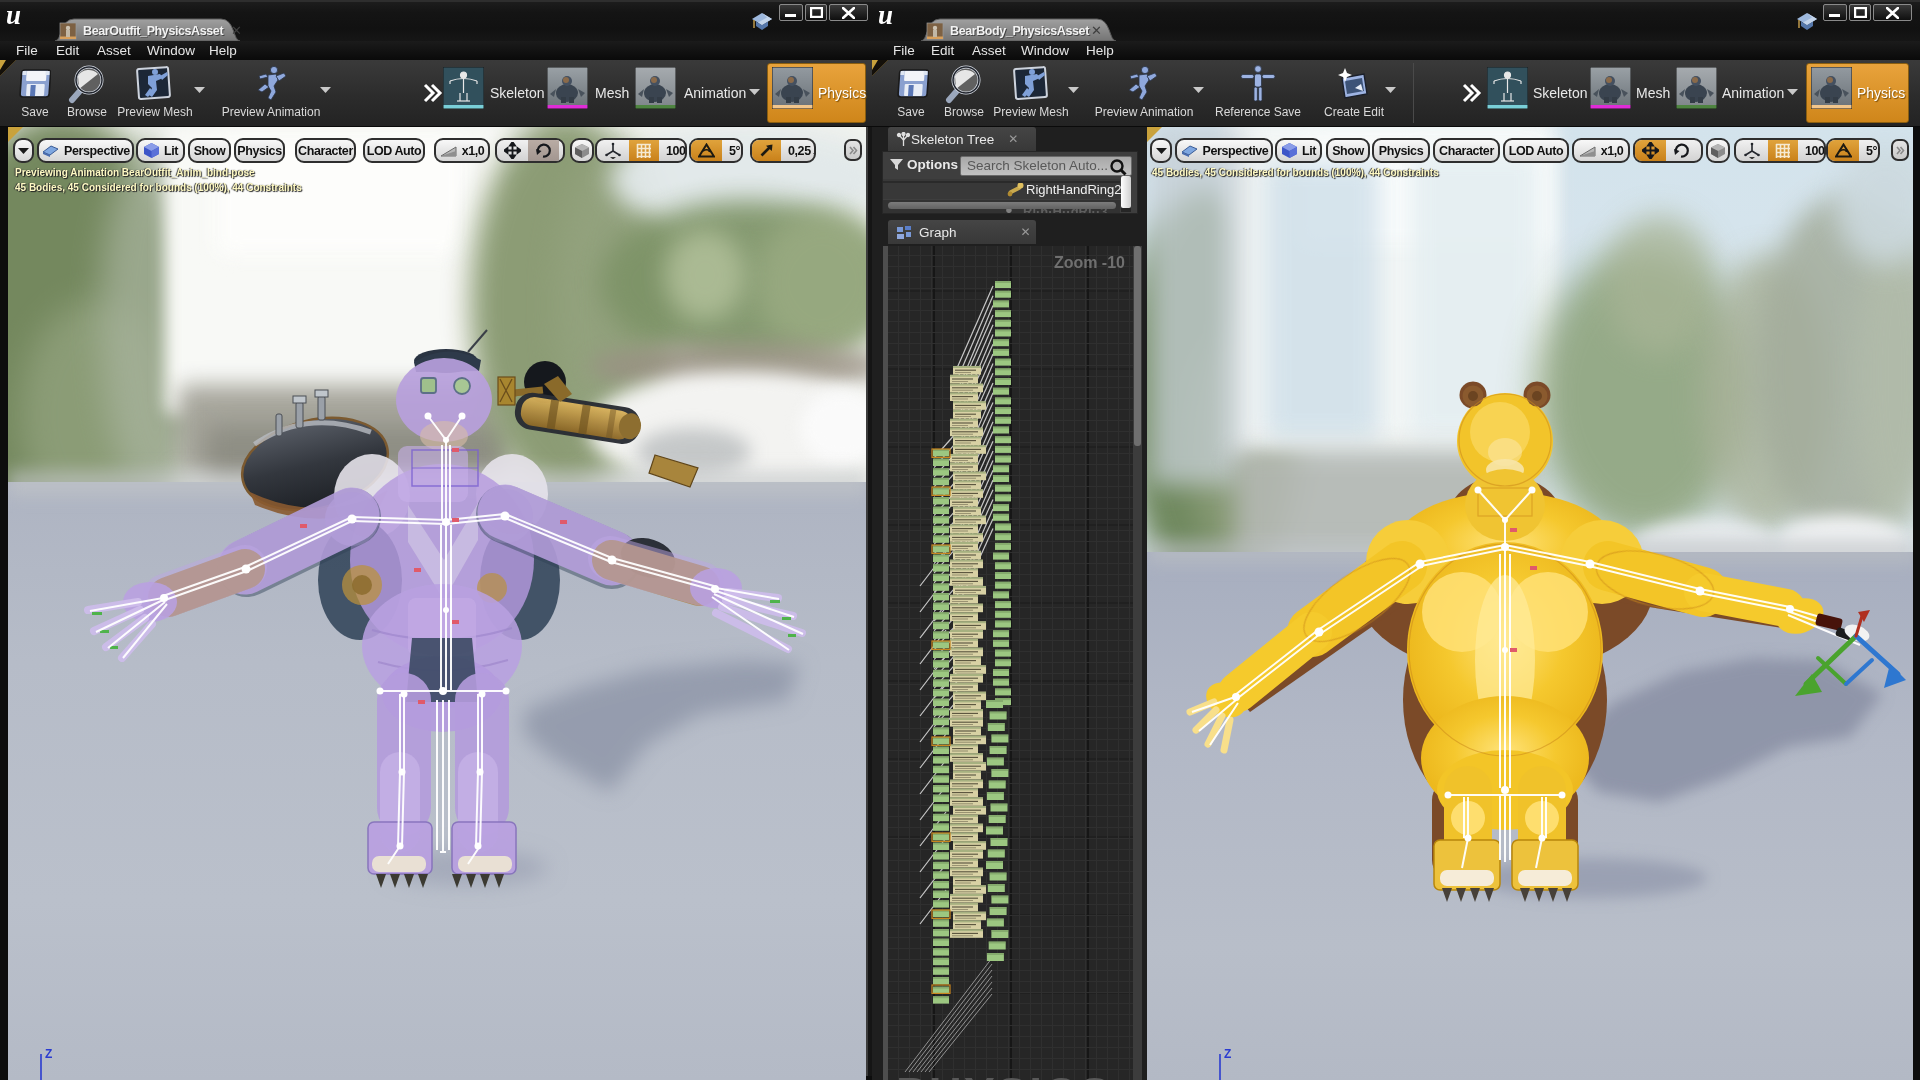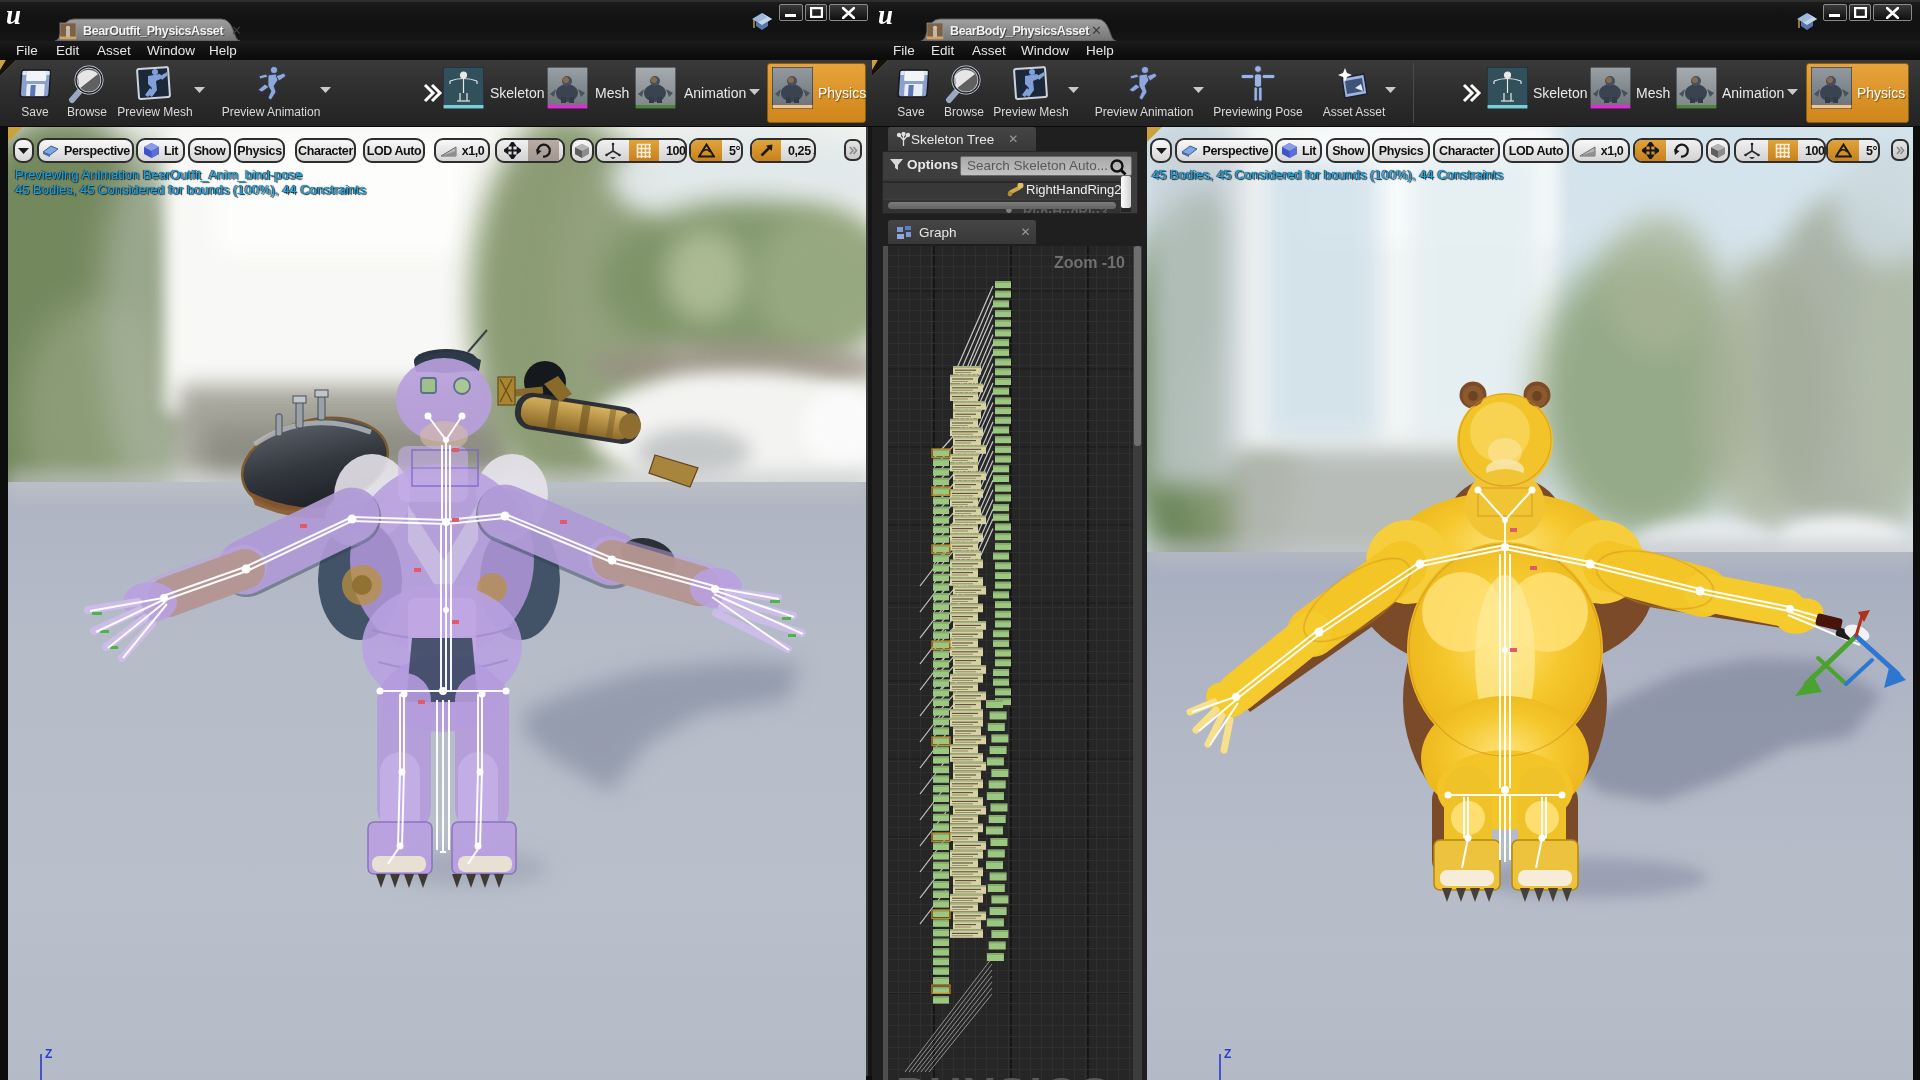--- a/index.html
+++ b/index.html
@@ -7,21 +7,21 @@
 .abs{position:absolute}
 .menu{color:#e6e6e6;font-size:13.5px}
 .tbl{color:#d9d9d9;font-size:12px;text-align:center;white-space:nowrap}
 .vbtn{position:absolute;height:25px;display:flex;align-items:center;justify-content:center;
  border:2px solid #2e2e2e;border-radius:9px;background:linear-gradient(#f8f8f8,#d6d6d6);
  font-weight:bold;font-size:12.5px;letter-spacing:-.4px;color:#111;padding:0;gap:4px;white-space:nowrap}
 .vgrp{position:absolute;height:25px;display:flex;align-items:stretch;
  border:2px solid #2e2e2e;border-radius:9px;background:linear-gradient(#f1f1f1,#d2d2d2);
  overflow:hidden;font-weight:bold;font-size:12.5px;letter-spacing:-.4px;color:#111}
 .seg{display:flex;align-items:center;justify-content:center;padding:7px}
-.stats{position:absolute;font-weight:normal;font-size:13px;color:#0ea5e9;
+.stats{position:absolute;font-weight:bold;font-size:10px;color:#fef9c3;
  text-shadow:1px 1px 1px #222,-1px 0 1px #333;white-space:nowrap;letter-spacing:0px}
 .winbtn{position:absolute;top:4px;height:17px;border:1px solid #8a8a8a;border-radius:2px;
  background:linear-gradient(#3a3a3a,#0f0f0f);display:flex;align-items:center;justify-content:center}
 .ptab{position:absolute;height:24px;background:linear-gradient(#454545,#383838);
  border-radius:3px 3px 0 0;display:flex;align-items:center;color:#e8e8e8;font-size:13.5px}
 </style></head>
 <body>
 <div class="abs" style="left:0px;top:0;width:872px;height:41px;background:linear-gradient(#1e1e1e,#141414 30%,#111 70%,#161616)"></div>
 <div class="abs" style="left:0px;top:0;width:872px;height:2px;background:#2e2e2e"></div>
 <div class="abs" style="left:6px;top:2px;width:28px;height:26px;color:#fff;font-family:'Liberation Serif',serif;font-weight:bold;font-style:italic;font-size:27px;line-height:26px">u</div>
@@ -298,28 +298,28 @@
 <svg class="abs" style="left:1238px;top:64px" width="40" height="40" viewBox="0 0 40 40">
 <g fill="#9db3e2" stroke="#2a3346" stroke-width=".8">
 <circle cx="20" cy="5" r="3.4"></circle>
 <rect x="16.5" y="10" width="7" height="13" rx="2"></rect>
 <rect x="3" y="10.5" width="13" height="4" rx="2"></rect>
       <rect x="24" y="10.5" width="13" height="4" rx="2"></rect>
 <rect x="16" y="23" width="3.4" height="14" rx="1.5"></rect>
       <rect x="20.6" y="23" width="3.4" height="14" rx="1.5"></rect>
 </g>
   </svg>
-<div class="abs tbl" style="left:1210px;top:105px;width:96px">Previewing Pose</div>
+<div class="abs tbl" style="left:1210px;top:105px;width:96px">Reference Save</div>
 <svg class="abs" style="left:1334px;top:64px" width="40" height="40" viewBox="0 0 40 40">
 <path d="M8 14 L30 10 L33 30 L11 34 Z" fill="#9db3e2" stroke="#1a1f2a" stroke-width="1.4"></path>
 <path d="M11 17 L28 14 L30 27 L13 30 Z" fill="#3d5377"></path>
 <path d="M21 24 L27 20 L29 27 Z" fill="#e8edf6"></path>
 <path d="M11 4 L13 9 L18 11 L13 13 L11 18 L9 13 L4 11 L9 9 Z" fill="#fff"></path>
 </svg>
-<div class="abs tbl" style="left:1310px;top:105px;width:88px">Asset Asset</div>
+<div class="abs tbl" style="left:1310px;top:105px;width:88px">Create Edit</div>
 <svg class="abs" style="left:1385px;top:86px" width="11" height="8" viewBox="0 0 11 8">
     <path d="M0 1 L11 1 L5.5 7 Z" fill="#c9c9c9"></path>
   </svg>
 <div class="abs" style="left:1413px;top:63px;width:1px;height:60px;background:#4a4a4a"></div>
 <svg class="abs" style="left:1460px;top:82px" width="22" height="22" viewBox="0 0 22 22">
 <g stroke="#fff" stroke-width="3" fill="none">
       <path d="M4 3 L12 11 L4 19"></path>
       <path d="M11 3 L19 11 L11 19"></path>
     </g>
   </svg>

